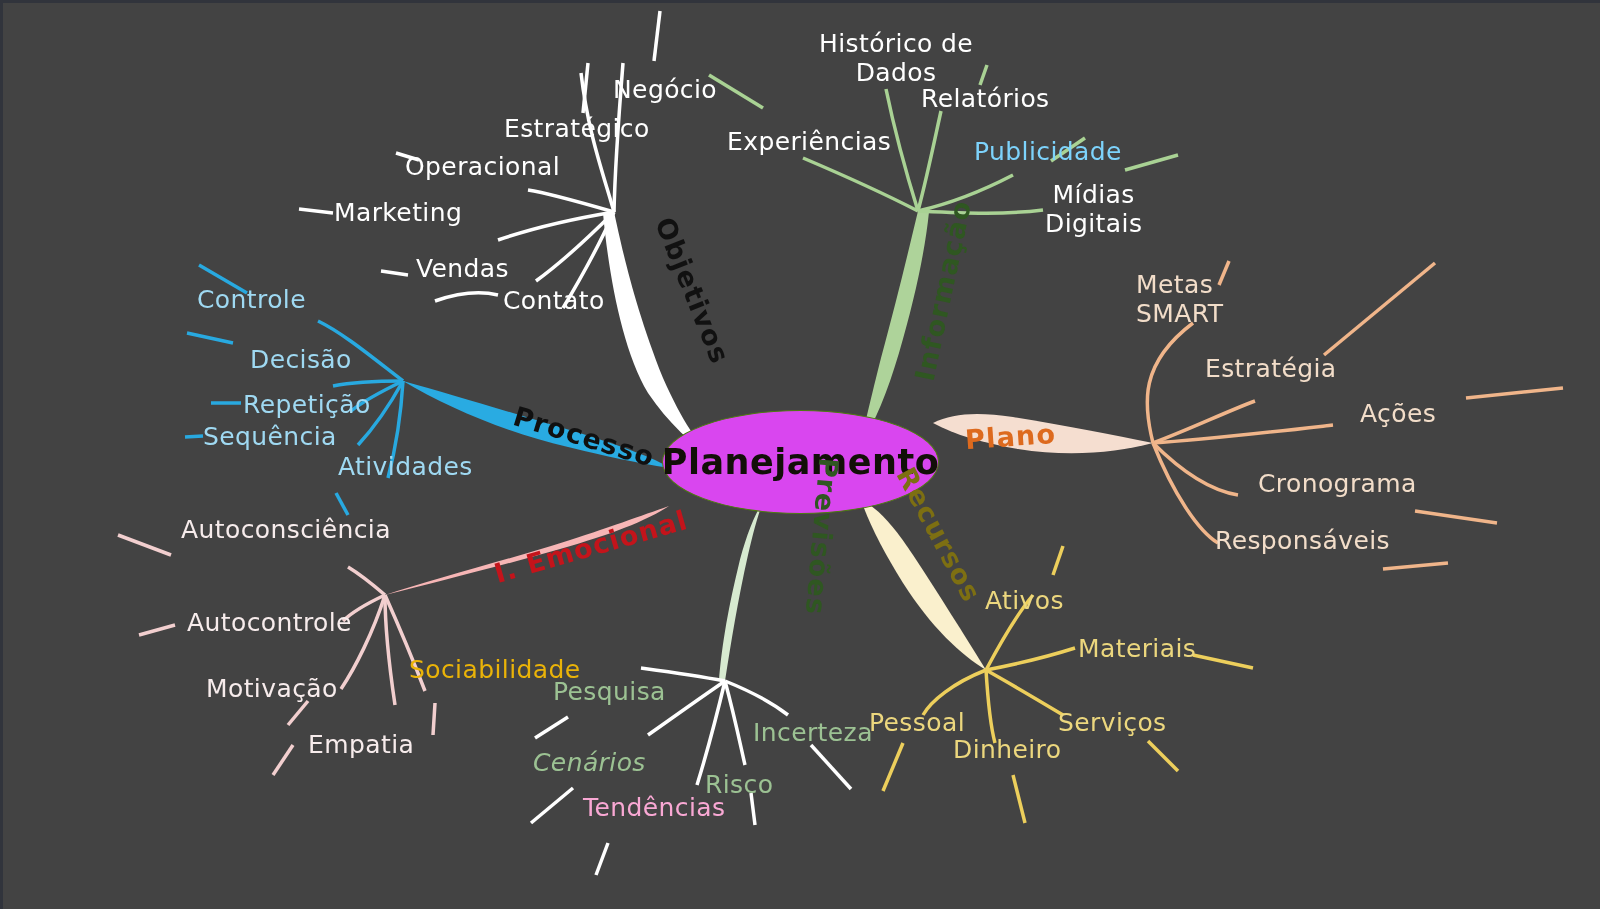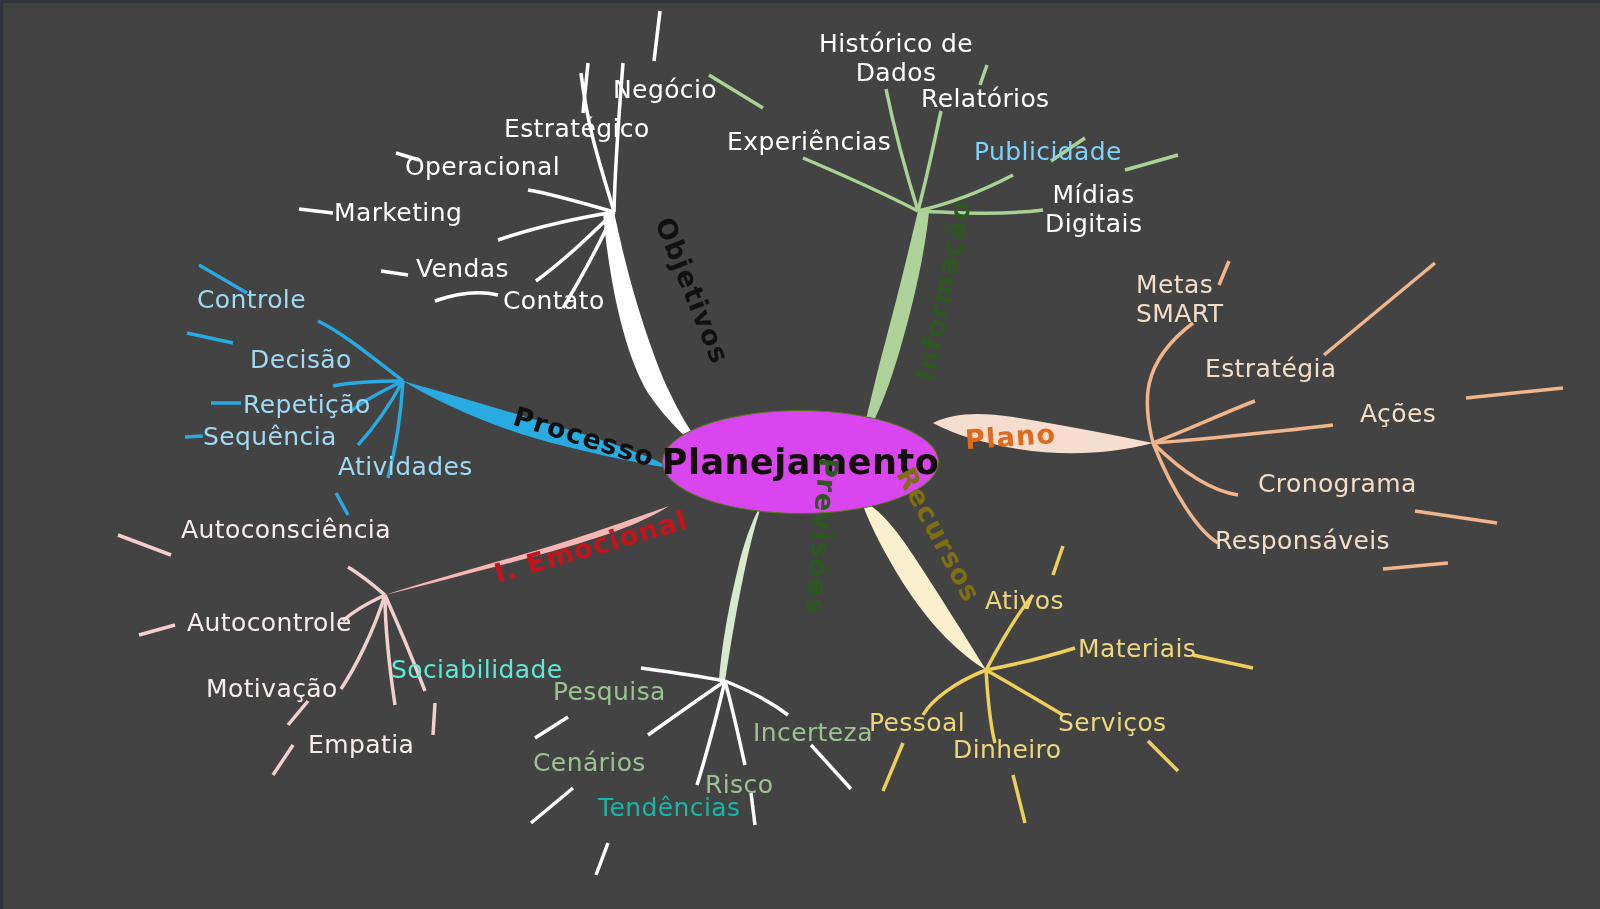--- a/index.html
+++ b/index.html
@@ -226,30 +226,30 @@
   <div class="lbl" style="left:1255px; top:467px; color:#f2ddc9;">Cronograma</div>
   <div class="lbl" style="left:1212px; top:524px; color:#f2ddc9;">Responsáveis</div>
 
   <div class="lbl" style="left:982px; top:584px; color:#ecd77e;">Ativos</div>
   <div class="lbl" style="left:1075px; top:632px; color:#ecd77e;">Materiais</div>
   <div class="lbl" style="left:1055px; top:706px; color:#ecd77e;">Serviços</div>
   <div class="lbl" style="left:950px; top:733px; color:#ecd77e;">Dinheiro</div>
   <div class="lbl" style="left:866px; top:706px; color:#ecd77e;">Pessoal</div>
 
   <div class="lbl" style="left:550px; top:675px; color:#9cc293;">Pesquisa</div>
-  <div class="lbl" style="left:530px; top:746px; color:#9cc293;">Cenários</div>
-  <div class="lbl" style="left:580px; top:791px; color:#14b8a6;margin-left:15px;">Tendências</div>
+  <div class="lbl" style="left:530px; top:746px; color:#9cc293;font-style:italic;">Cenários</div>
+  <div class="lbl" style="left:580px; top:791px; color:#f9a8d4;">Tendências</div>
   <div class="lbl" style="left:702px; top:768px; color:#9cc293;">Risco</div>
   <div class="lbl" style="left:750px; top:716px; color:#9cc293;">Incerteza</div>
 
   <div class="lbl" style="left:178px; top:513px; color:#f7ecec;">Autoconsciência</div>
   <div class="lbl" style="left:184px; top:606px; color:#f7ecec;">Autocontrole</div>
   <div class="lbl" style="left:203px; top:672px; color:#f7ecec;text-align:center;">Motivação</div>
   <div class="lbl" style="left:305px; top:728px; color:#f7ecec;">Empatia</div>
-  <div class="lbl" style="left:388px; top:653px; color:#5eead4;">Sociabilidade</div>
+  <div class="lbl" style="left:406px; top:653px; color:#eab308;">Sociabilidade</div>
 
   <div class="lbl" style="left:194px; top:283px; color:#9fd9f2;">Controle</div>
   <div class="lbl" style="left:247px; top:343px; color:#9fd9f2;">Decisão</div>
   <div class="lbl" style="left:240px; top:388px; color:#9fd9f2;">Repetição</div>
   <div class="lbl" style="left:200px; top:420px; color:#9fd9f2;">Sequência</div>
   <div class="lbl" style="left:335px; top:450px; color:#9fd9f2;">Atividades</div>
 
 </div>
 
 </body></html>

